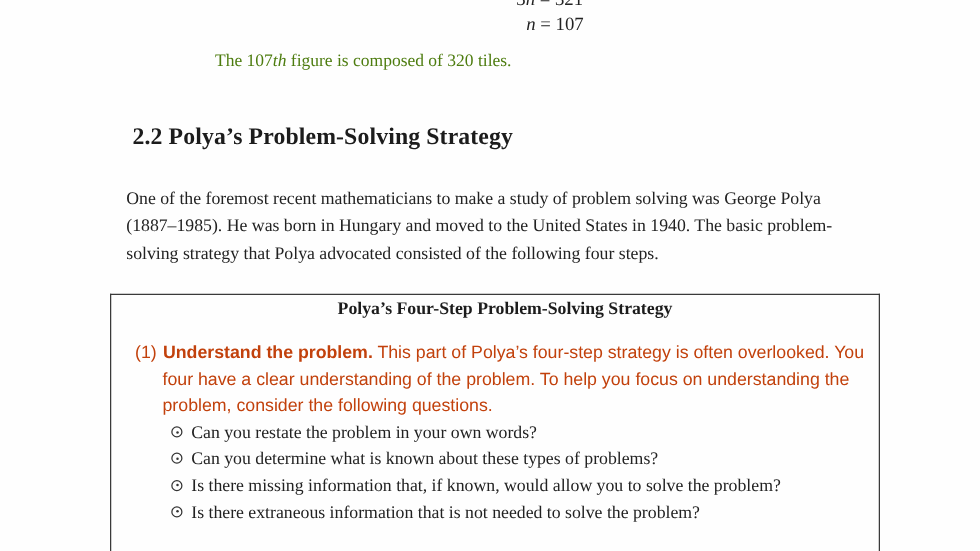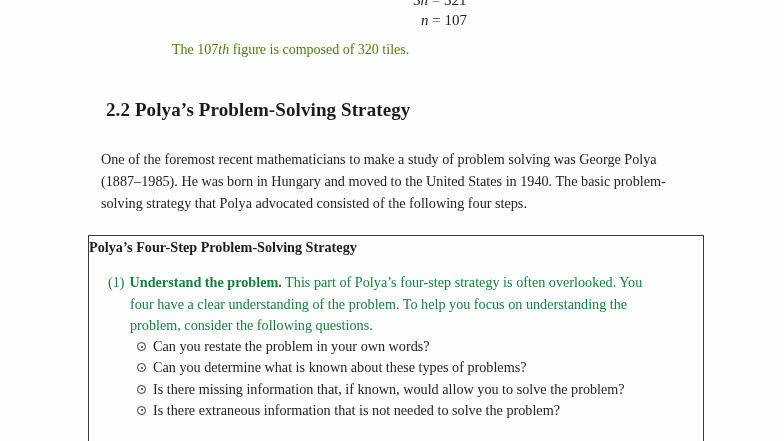--- a/index.html
+++ b/index.html
@@ -69,36 +69,36 @@
       position: absolute;
       left: 88px; top: 235px;
       width: 616px;
       height: 215px;
       border: 1px solid #3a3a3a;
       border-bottom: 1.5px solid #555;
       box-sizing: border-box;
     }
     .box-title {
       position: absolute;
-      left: 0; right: 0; top: 3px;
-      text-align: left;
+      left: 16px; right: 0; top: 3px;
+      text-align: center;
       font-family: "Liberation Serif", serif;
       font-weight: bold;
       font-size: 14.2px;
       color: #1c1c1c;
       white-space: nowrap;
     }
     .step {
       position: absolute;
       left: 19px; top: 36px;
       width: 595px;
-      font-family: Liberation Serif, serif;
+      font-family: Liberation Sans, sans-serif;
       font-size: 14.2px;
       line-height: 21.5px;
-      color: #15803d;
+      color: #c2410c;
     }
     .step .line { display: block; white-space: nowrap; }
     .step .indent { padding-left: 22px; }
     .step .num { margin-right: 5px; }
     .step .bold { font-weight: bold; }
 
     .questions {
       position: absolute;
       left: 48px; top: 100px;
       font-family: "Liberation Serif", serif;

